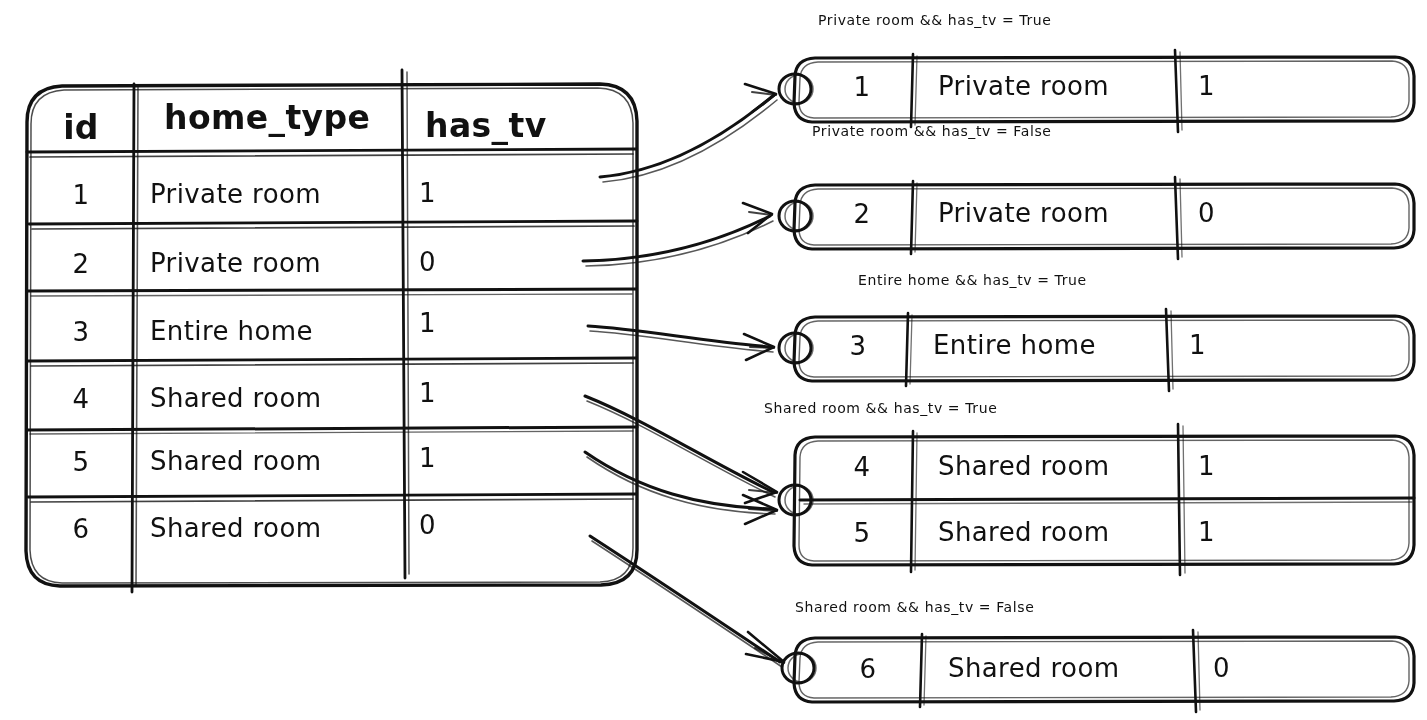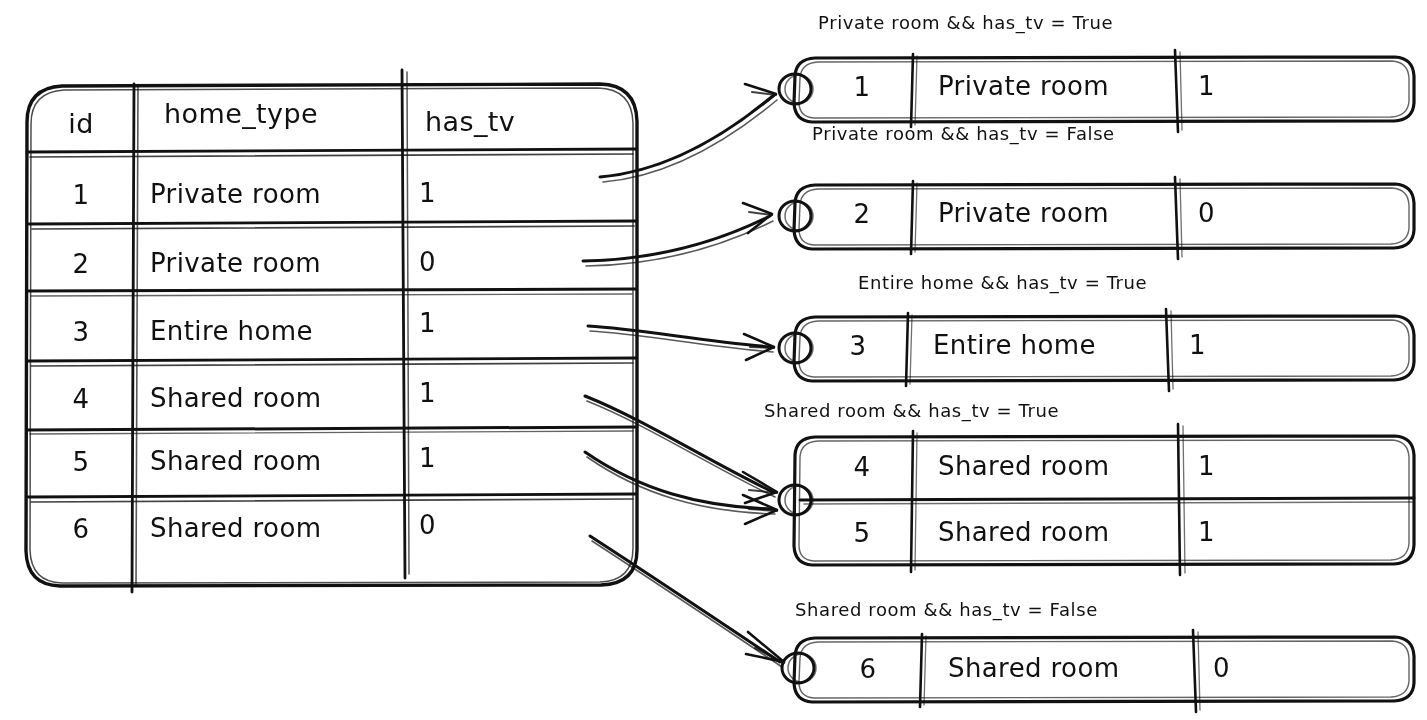--- a/index.html
+++ b/index.html
@@ -16,25 +16,25 @@
   }
 
   
   .txt{
     position:absolute;white-space:nowrap;
     font-family:"DejaVu Sans",sans-serif;
     color:#111111;letter-spacing:.4px;
   }
 
   
-  .src-head{font-size:27px;}
+  .src-head{font-size:33px;font-weight:bold;}
   .src-cell{font-size:26px;}
 
   
-  .grp-label{font-size:18px;letter-spacing:.6px;}
+  .grp-label{font-size:14px;letter-spacing:.6px;}
   .grp-cell{font-size:26px;}
 
   .c-center{text-align:center;transform:translateX(-50%);}
 </style>
 </head>
 <body>
 
 <div class="sketch-board">
 
   <svg class="ink" viewBox="0 0 1427 720">

